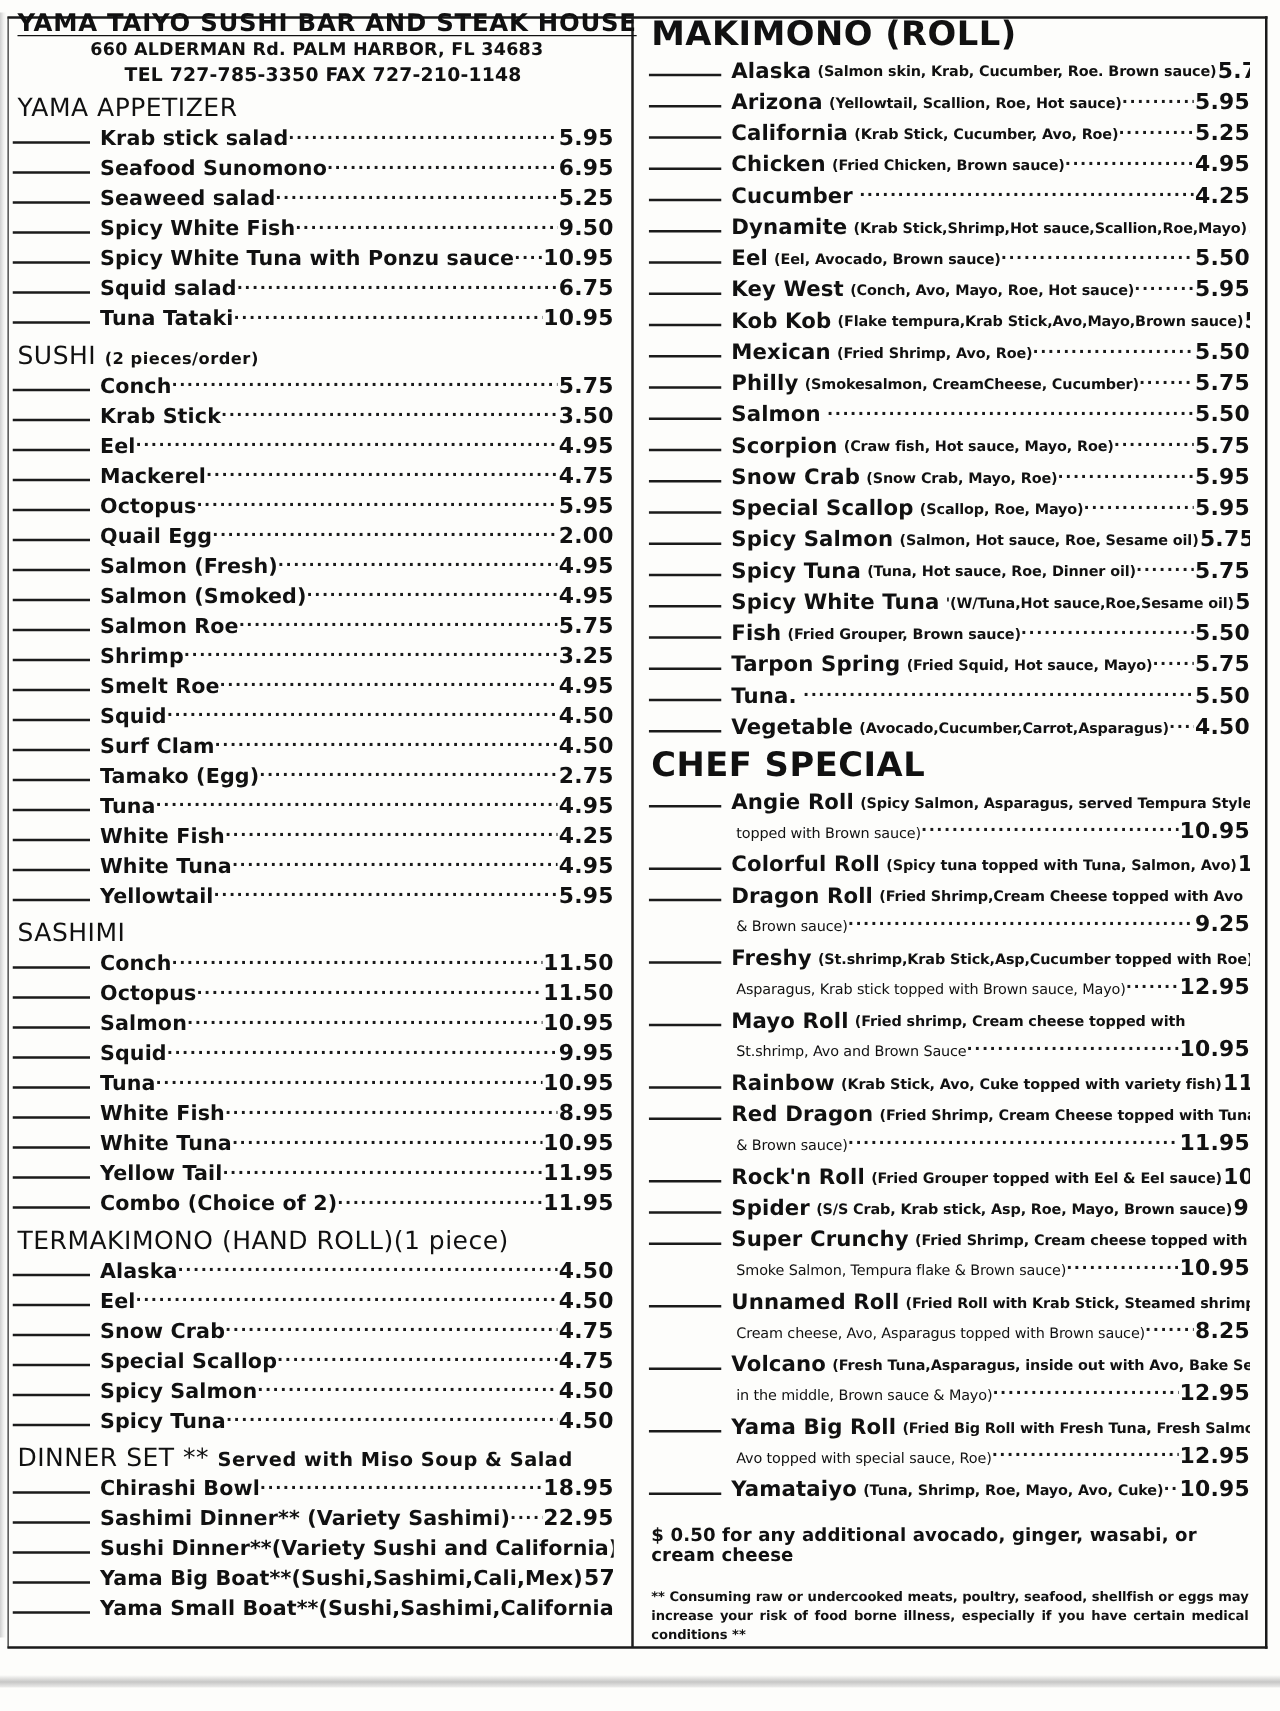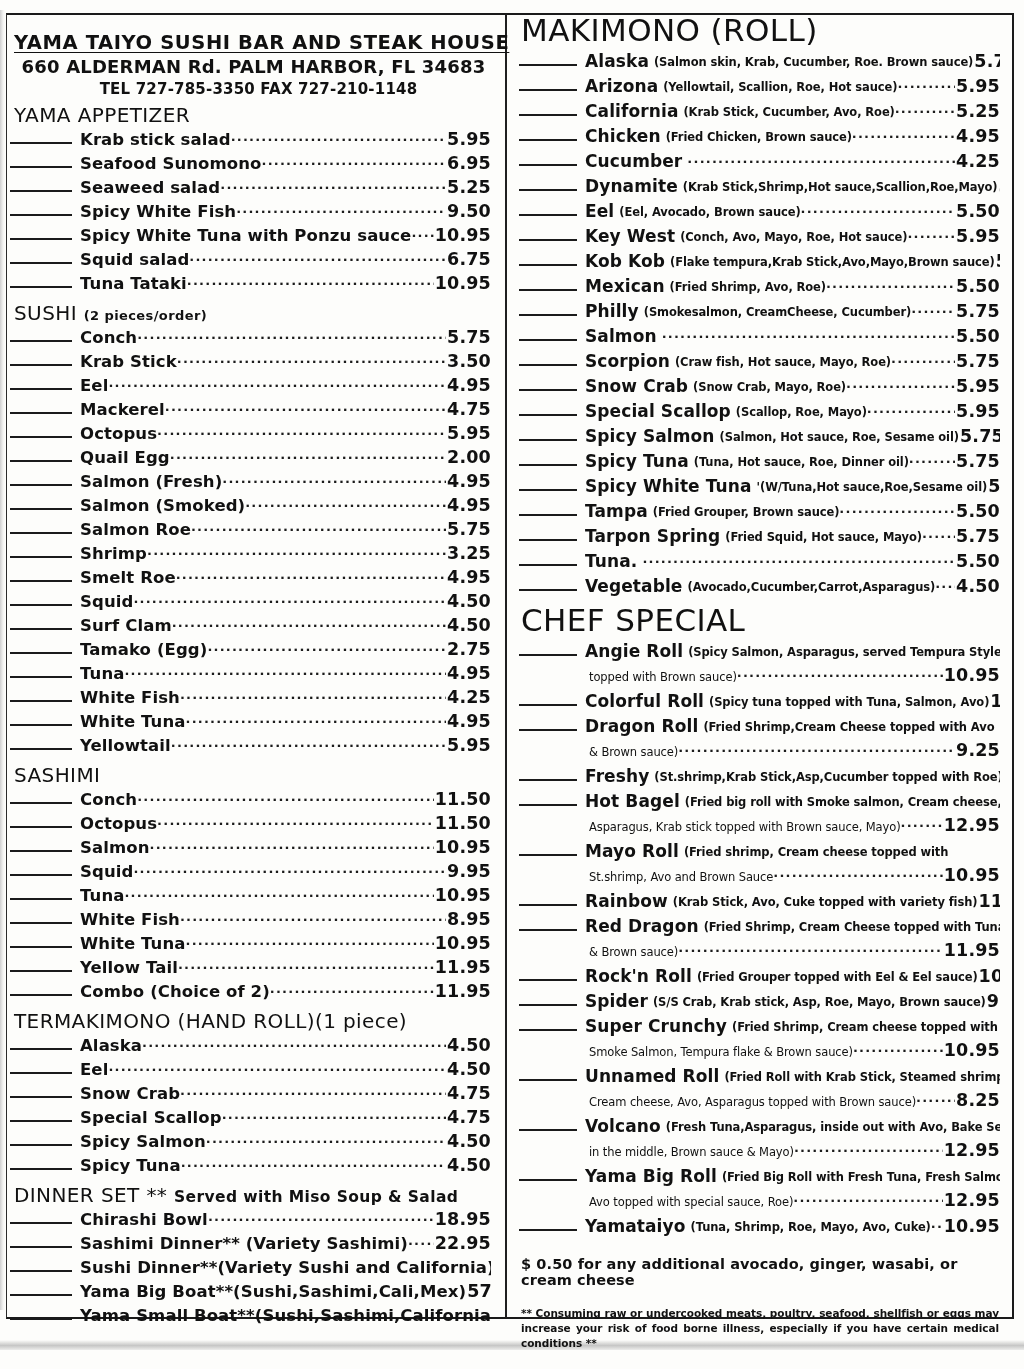--- a/index.html
+++ b/index.html
@@ -67,39 +67,39 @@
 
   .columns {
     position: absolute;
     left: 0; top: 0;
     width: 1024px; height: 1369px;
     display: flex;
   }
   .col {
     box-sizing: border-box;
   }
-  .col-left  { width: 505px; padding: 26px 14px 0 10px; }
+  .col-left  { width: 505px; padding: 2px 14px 0 10px; }
   .col-right { width: 519px; padding: 10px 24px 0 14px; }
 
   
   .shop-title {
     text-align: center;
     font-family: "DejaVu Sans", sans-serif;
     font-weight: bold;
     font-size: 19.5px;
     letter-spacing: .6px;
     text-decoration: underline;
     text-underline-offset: 3px;
     margin: 5px 0 2px 4px;
     white-space: nowrap;
   }
   .shop-addr {
     text-align: center;
     font-weight: bold;
-    font-size: 18px;
+    font-size: 14px;
     letter-spacing: .2px;
     margin: 1px 0 0 6px;
   }
   .shop-tel {
     text-align: center;
     font-weight: bold;
     font-size: 15px;
     letter-spacing: .2px;
     margin: 3px 0 0 16px;
   }
@@ -110,22 +110,22 @@
     font-weight: normal;
     letter-spacing: .4px;
     margin: 5px 0 1px 4px;
     white-space: nowrap;
   }
   .section-head .sub {
     font-size: 13px;
     font-weight: bold;
   }
   .section-head-right {
-    font-size: 31px;
-    font-weight: normal;
+    font-size: 27px;
+    font-weight: bold;
     letter-spacing: .4px;
     margin: 2px 0 2px 2px;
   }
 
   
   .row {
     display: flex;
     align-items: baseline;
     height: 24px;
     white-space: nowrap;
@@ -663,21 +663,21 @@
           </div>
         <div class="row">
             <span class="blank-line narrow"></span>
             <span class="item-name">Spicy White Tuna</span>
             <span class="item-desc">'(W/Tuna,Hot sauce,Roe,Sesame oil)</span>
             <span class="leader none"></span>
             <span class="price">5.75</span>
           </div>
         <div class="row">
             <span class="blank-line narrow"></span>
-            <span class="item-name">Tampa</span>
+            <span class="item-name">Fish</span>
             <span class="item-desc">(Fried Grouper, Brown sauce)</span>
             <span class="leader"></span>
             <span class="price">5.50</span>
           </div>
         <div class="row">
             <span class="blank-line narrow"></span>
             <span class="item-name">Tarpon Spring</span>
             <span class="item-desc">(Fried Squid, Hot sauce, Mayo)</span>
             <span class="leader"></span>
             <span class="price">5.75</span>
@@ -736,26 +736,20 @@
             <span class="price">9.25</span>
           </div>
 
         <div class="row">
             <span class="blank-line narrow"></span>
             <span class="item-name">Freshy</span>
             <span class="item-desc">(St.shrimp,Krab Stick,Asp,Cucumber topped with Roe)</span>
             <span class="leader none"></span>
           </div>
 
-        <div class="row">
-            <span class="blank-line narrow"></span>
-            <span class="item-name">Hot Bagel</span>
-            <span class="item-desc">(Fried big roll with Smoke salmon, Cream cheese,</span>
-            <span class="leader none"></span>
-          </div>
         <div class="row cont">
             <span class="blank-spacer"></span>
             <span class="cont-desc">Asparagus, Krab stick topped with Brown sauce, Mayo)</span>
             <span class="leader"></span>
             <span class="price">12.95</span>
           </div>
 
         <div class="row">
             <span class="blank-line narrow"></span>
             <span class="item-name">Mayo Roll</span>

